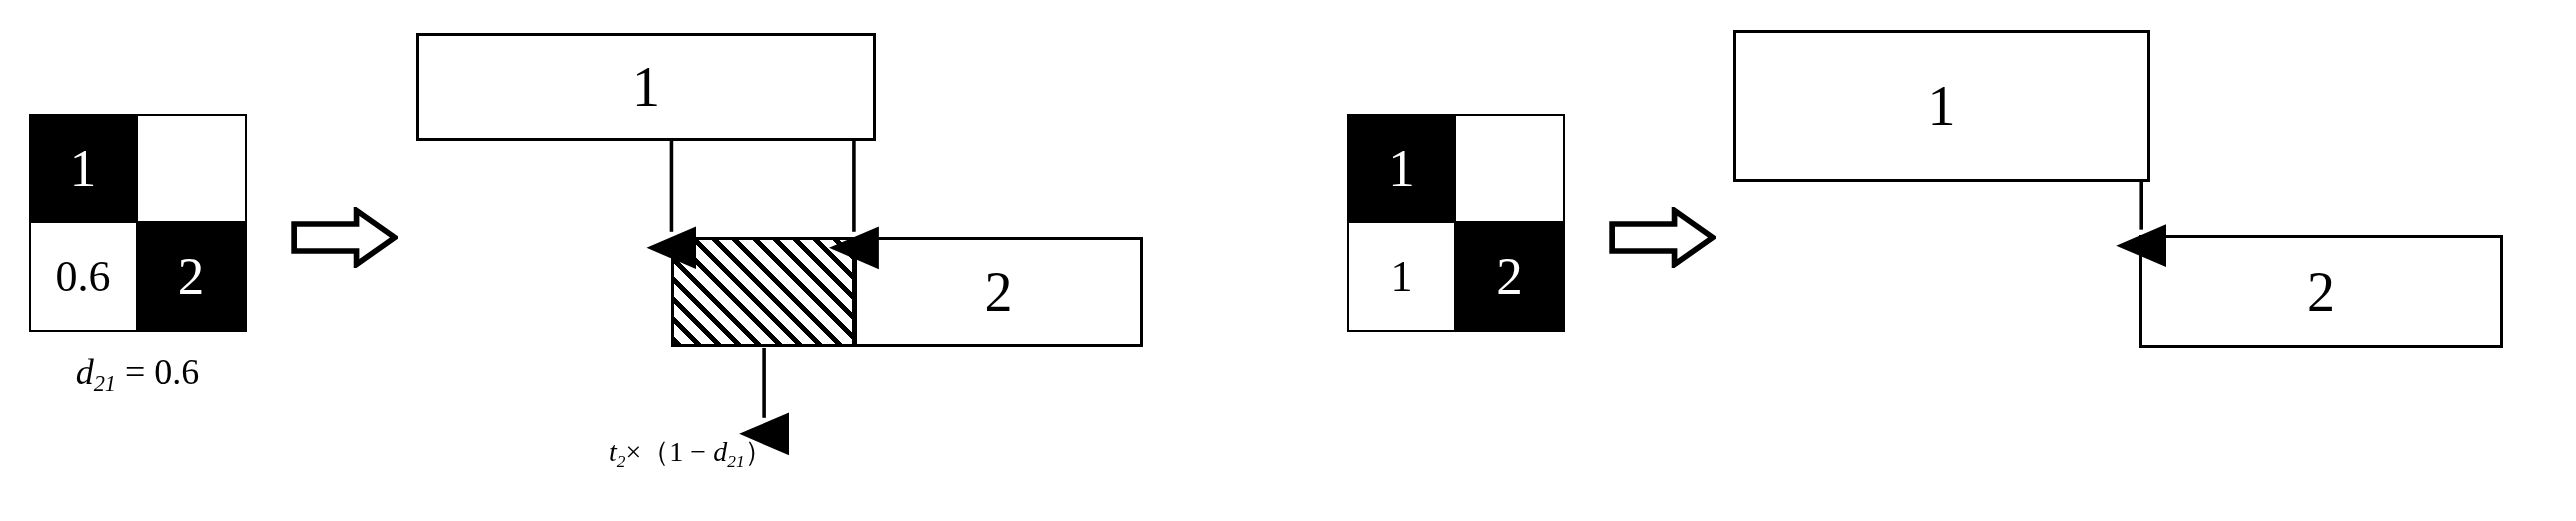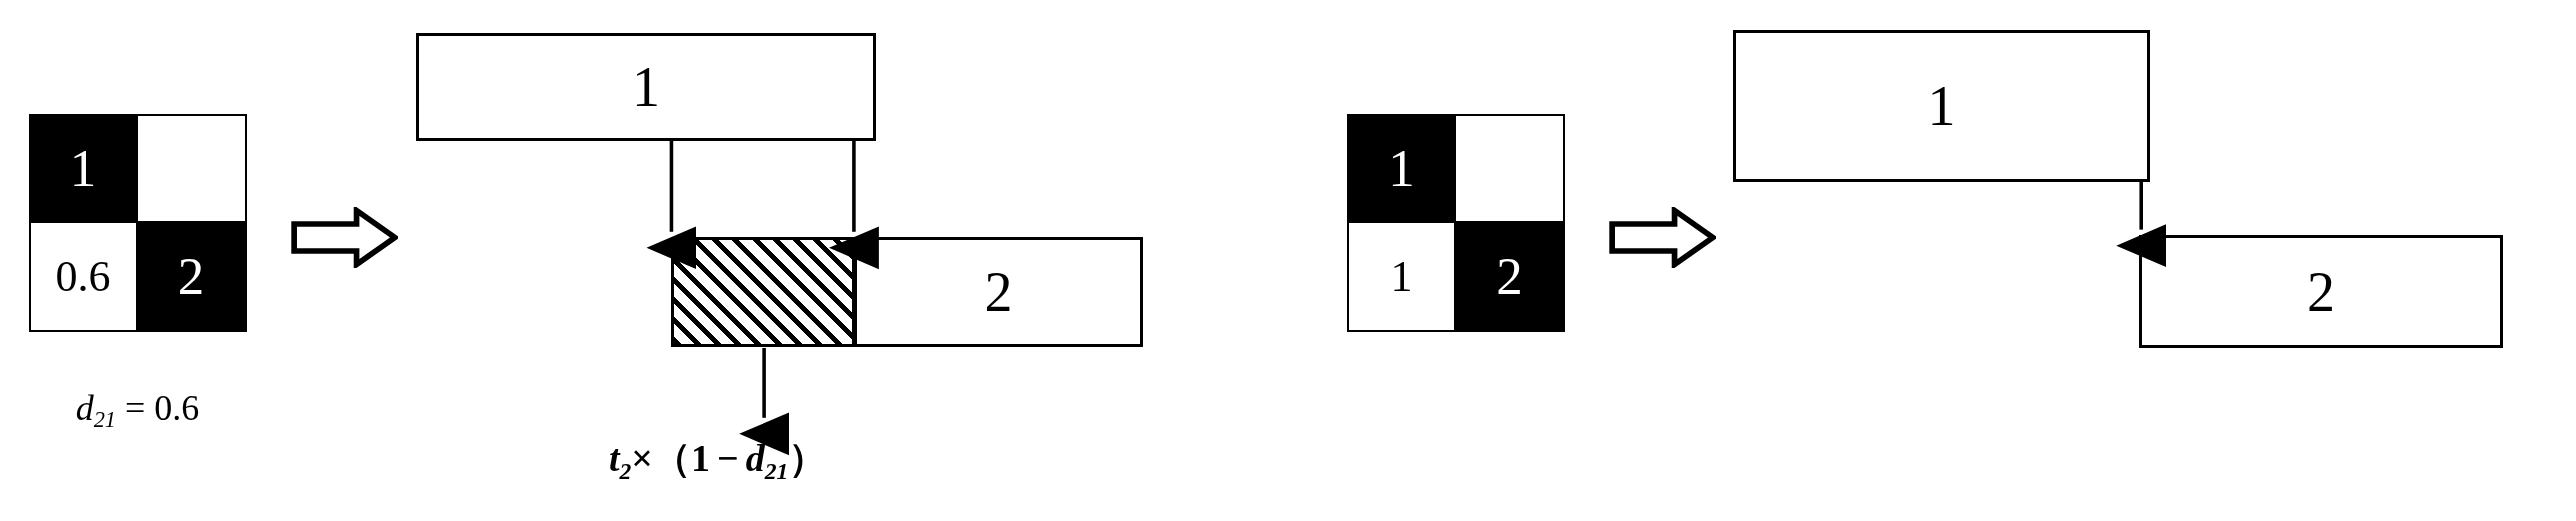--- a/index.html
+++ b/index.html
@@ -27,36 +27,36 @@
 
   
   .gbox{position:absolute;box-sizing:border-box;border:3.6px solid #000;background:#fff;
         display:flex;align-items:center;justify-content:center;font-size:56px;line-height:1;}
   .gbox.hatch{background-image:repeating-linear-gradient(45deg,#000 0px,#000 5px,#fff 5px,#fff 14.3px);}
 
   
   .conn{position:absolute;left:0;top:0;width:2576px;height:522px;pointer-events:none;}
 
   
-  .formula{position:absolute;font-size:38px;font-style:italic;white-space:nowrap;font-weight:bold;}
+  .formula{position:absolute;font-size:28px;font-style:italic;white-space:nowrap;}
   .formula .up{font-style:normal;}
 </style>
 </head>
 <body>
 
 <div class="stage">
 
   <div class="matrix" style="left:28.5px;top:114px;width:218px;height:218px;">
     <div class="cell black b-r b-b">1</div>
     <div class="cell white b-b"></div>
     <div class="cell white small b-r">0.6</div>
     <div class="cell black">2</div>
   </div>
 
-  <div class="mlabel" style="left:28.5px;top:351px;width:218px;margin-top:36px;">
+  <div class="mlabel" style="left:28.5px;top:351px;width:218px;">
     <span>d</span><sub>21</sub><span class="up"> = </span><span class="up">0.6</span>
   </div>
 
   <div class="blockarrow" style="left:291px;top:207px;width:107px;height:61px;">
     <svg width="107" height="61" viewBox="0 0 150 86">
       <polygon points="4,24 92,24 92,5 146,43 92,81 92,62 4,62" fill="#ffffff" stroke="#000000" stroke-width="8" stroke-linejoin="miter"></polygon>
     </svg>
   </div>
 
   <div class="gbox" style="left:416px;top:33px;width:460px;height:108px;">

